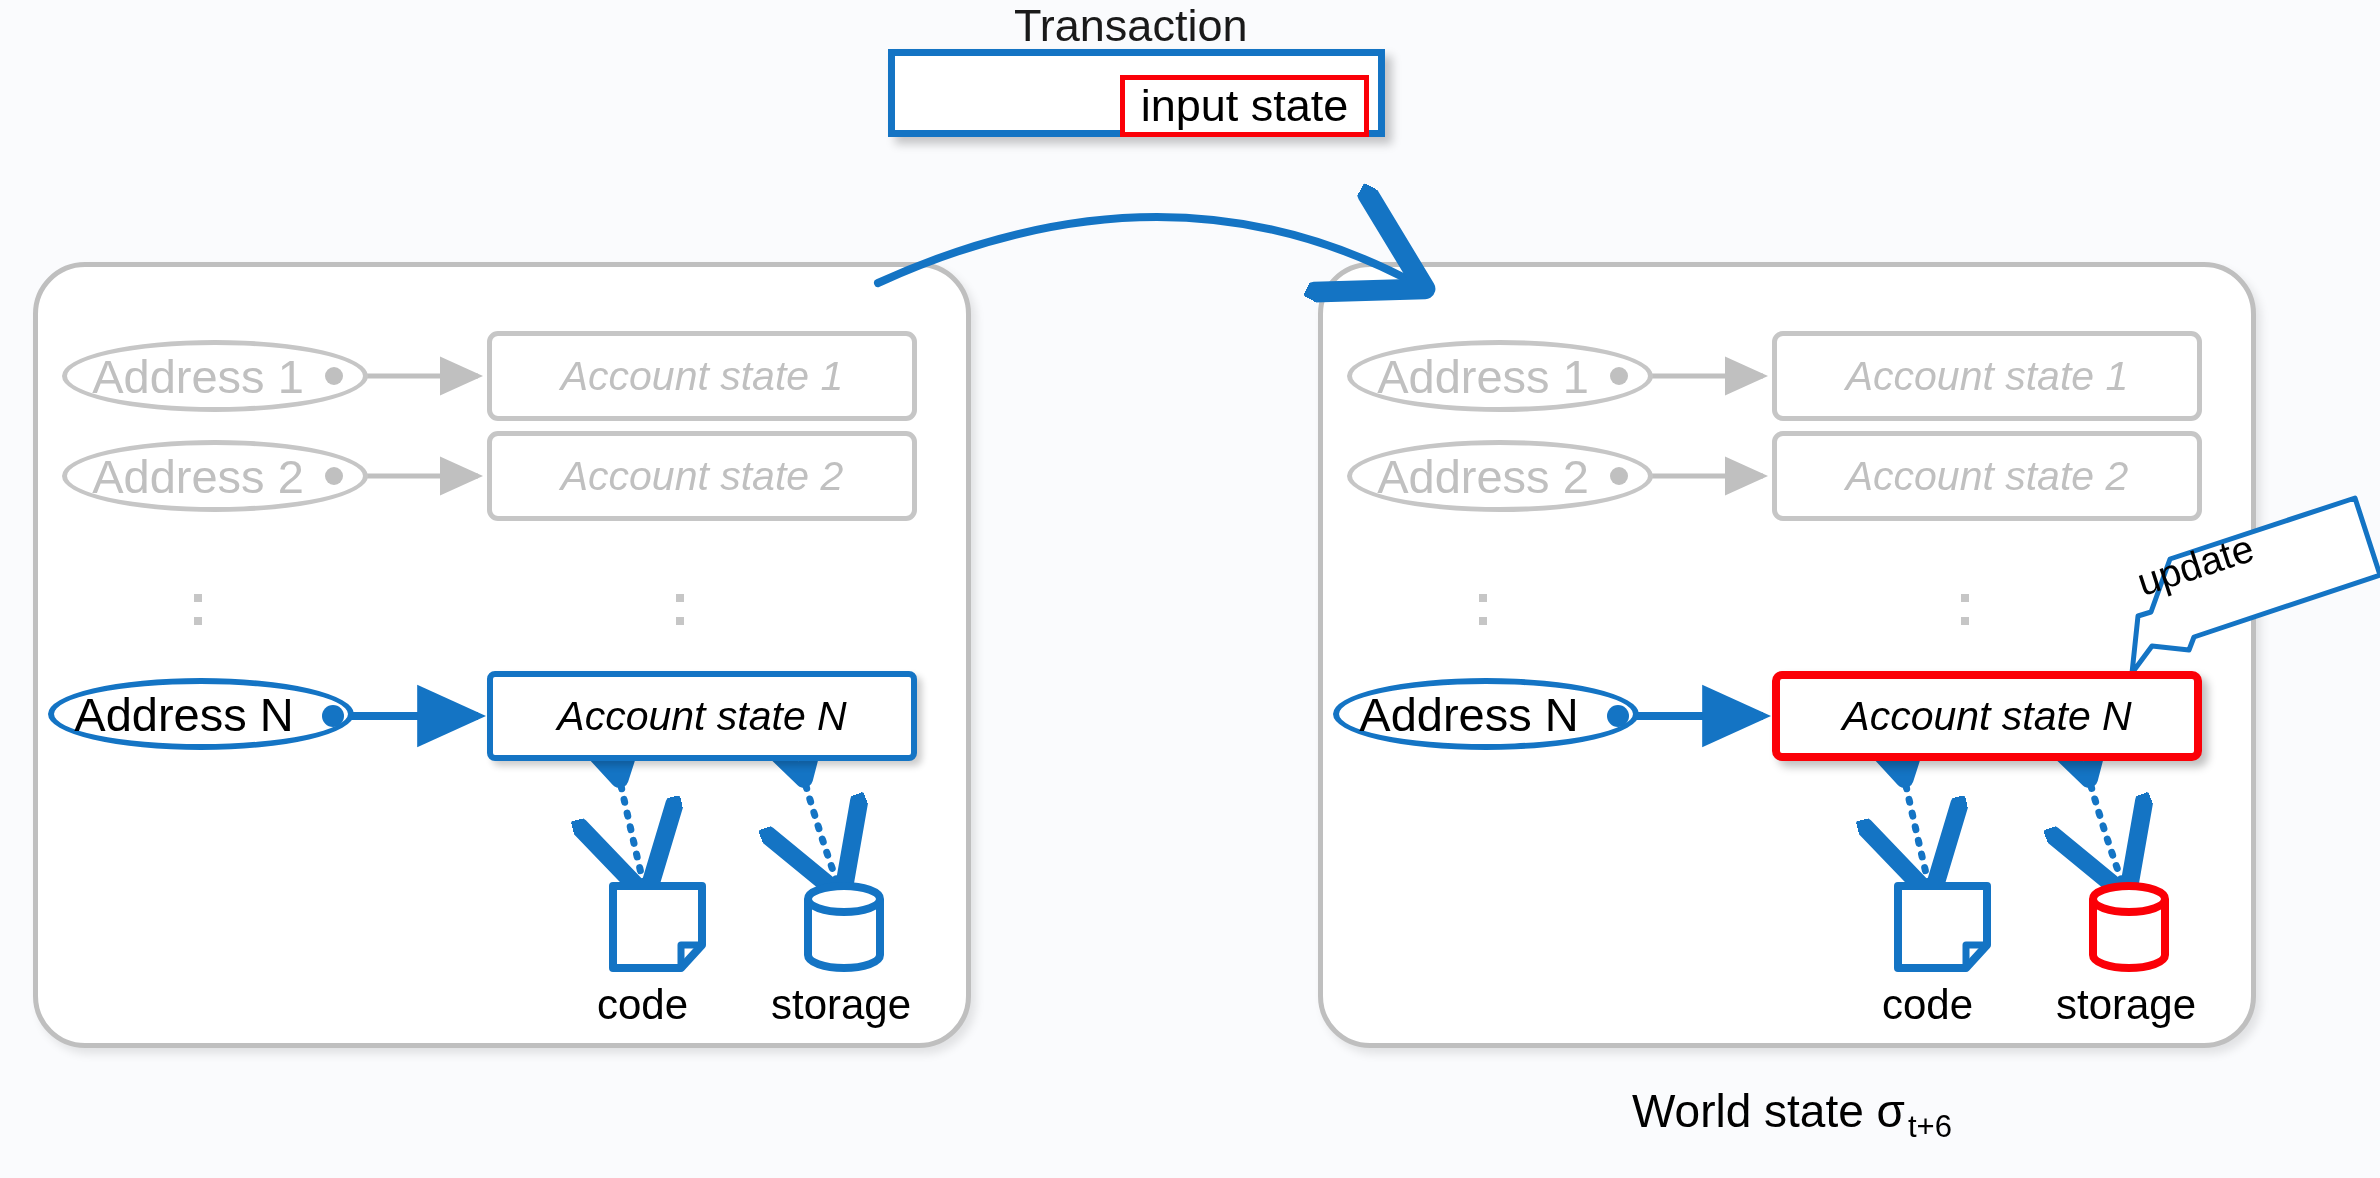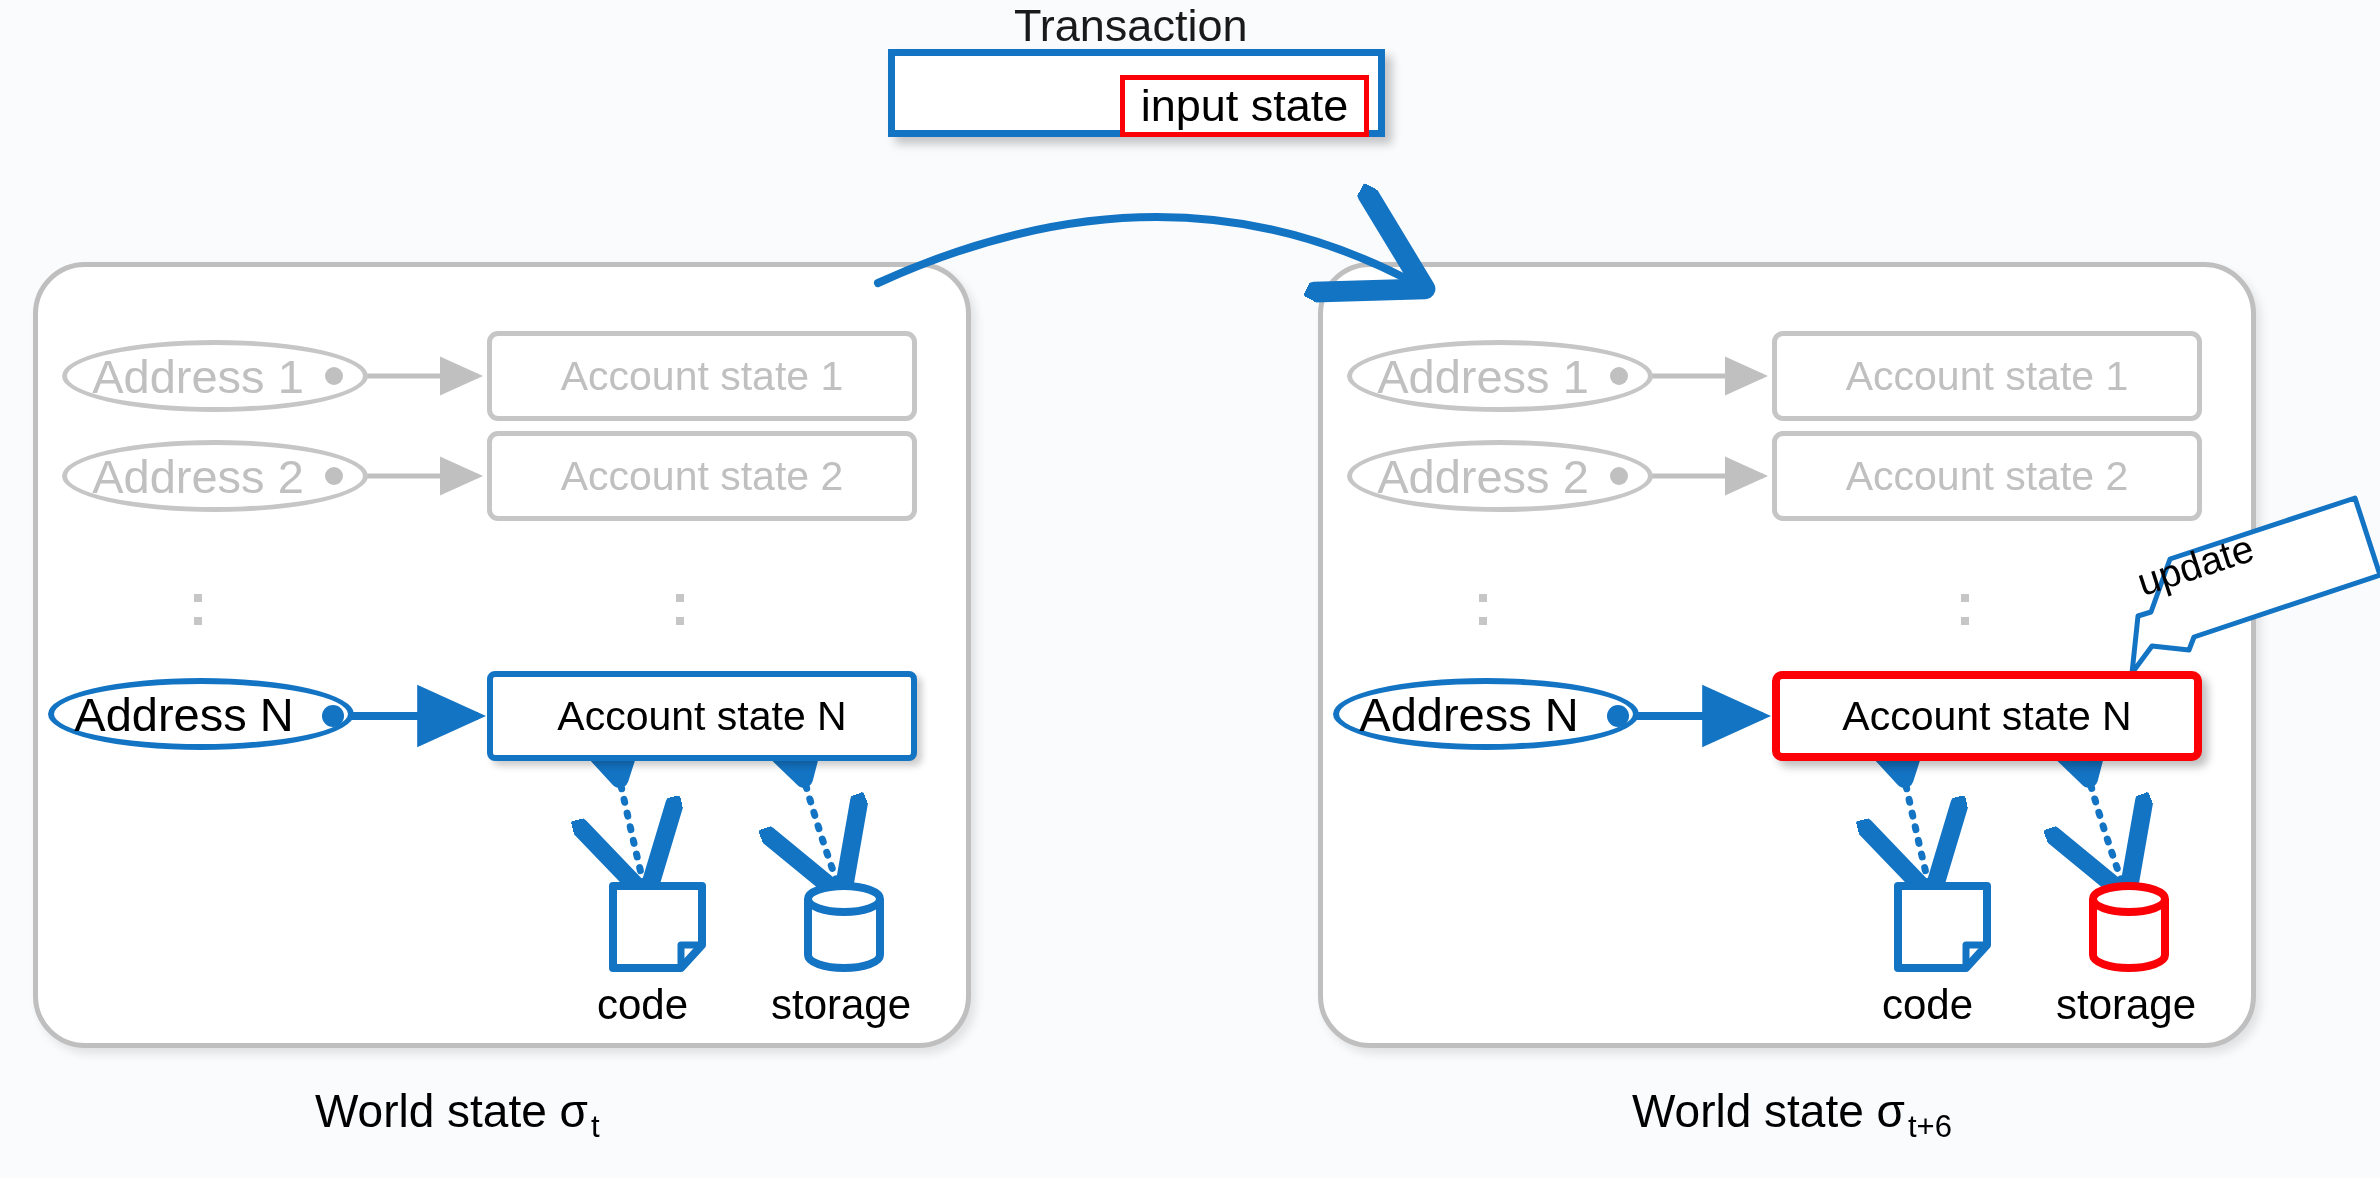--- a/index.html
+++ b/index.html
@@ -113,20 +113,21 @@
     height: 90px;
     background: #ffffff;
     border: 5px solid #c6c6c6;
     border-radius: 11px;
     box-sizing: border-box;
     display: flex;
     align-items: center;
     justify-content: center;
     font-size: 41px;
     color: #c0c0c0;
+    font-style: italic;
   }
   .acct.active {
     border-color: #1474c4;
     border-width: 6px;
     color: #000;
     border-radius: 8px;
     box-shadow: 5px 5px 7px rgba(0,0,0,0.20);
   }
   .acct.updated {
     border-color: #fb0007;
@@ -323,21 +324,18 @@
   <div class="addr active" style="left:1333px; top:678px;">Address N</div>
   <div class="addr-dot active" style="left:1607px; top:705px;"></div>
 
   <div class="acct updated" style="left:1772px; top:671px;">Account state N</div>
 
   <div class="leaf-label" style="left:1882px; top:981px;">code</div>
   <div class="leaf-label" style="left:2056px; top:981px;">storage</div>
 
   <div class="callout-text">update</div>
 
-  <div class="caption" style="left:315px; top:1084px;">
-    <span>World state </span><span class="sigma">σ</span><span class="sub">t</span>
-  </div>
 
   <div class="caption" style="left:1632px; top:1084px;">
     <span>World state </span><span class="sigma">σ</span><span class="sub">t+6</span>
   </div>
 
 </div>
 
 </body></html>

